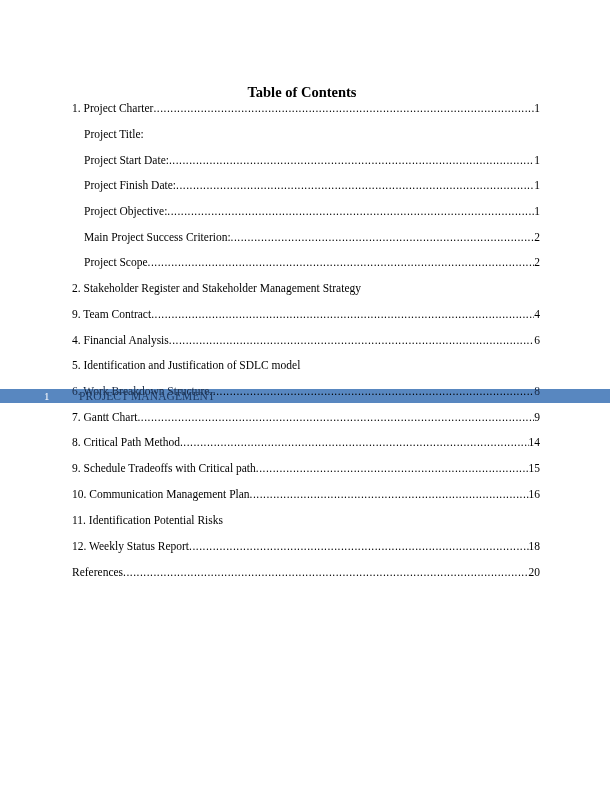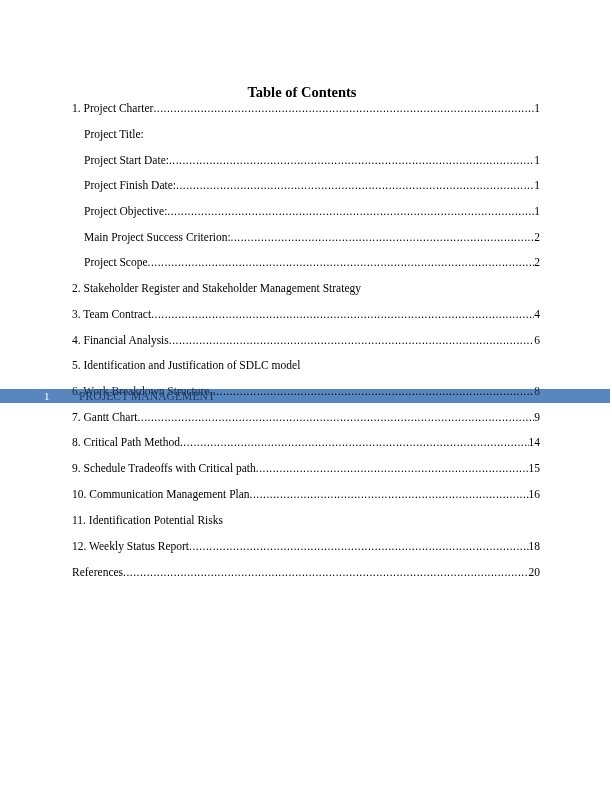--- a/index.html
+++ b/index.html
@@ -150,21 +150,21 @@
       <span class="toc-text">Project Scope</span>
       <span class="toc-leader"></span>
       <span class="toc-page">2</span>
     </div>
     <div class="toc-entry" style="top:180px;flex-direction:column;">
       <span class="toc-text">2. Stakeholder Register and Stakeholder Management Strategy</span>
       <span class="toc-leader"></span>
       <span class="toc-page">2</span>
     </div>
     <div class="toc-entry" style="top:206px;">
-      <span class="toc-text">3. Team Contract</span>
+      <span class="toc-text">9. Team Contract</span>
       <span class="toc-leader"></span>
       <span class="toc-page">4</span>
     </div>
     <div class="toc-entry" style="top:232px;">
       <span class="toc-text">4. Financial Analysis</span>
       <span class="toc-leader"></span>
       <span class="toc-page">6</span>
     </div>
     <div class="toc-entry" style="top:257px;flex-direction:column;">
       <span class="toc-text">5. Identification and Justification of SDLC model</span>

